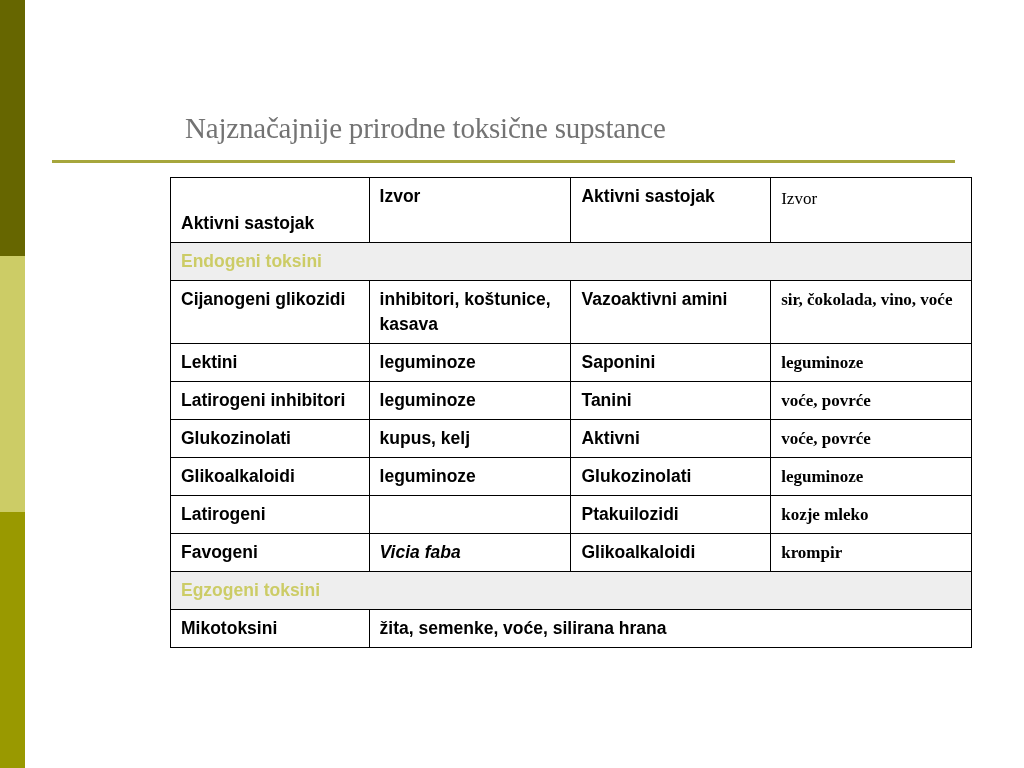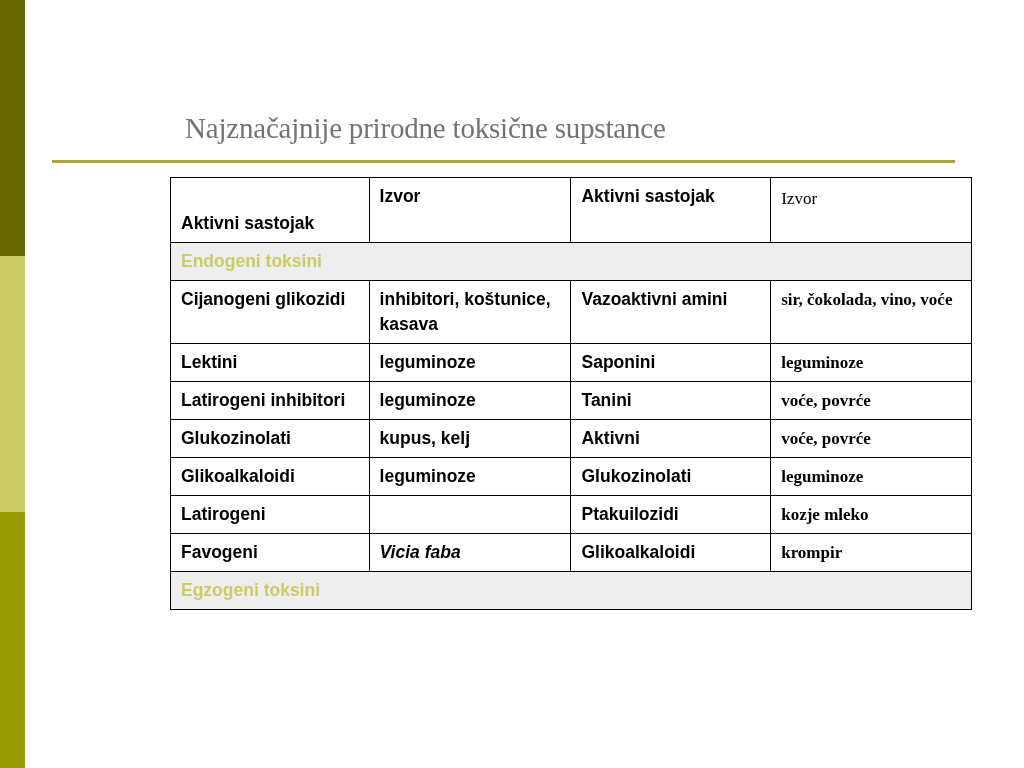--- a/index.html
+++ b/index.html
@@ -83,14 +83,18 @@
   </tr>
   <tr>
     <td>Favogeni</td>
     <td class="italic">Vicia faba</td>
     <td>Glikoalkaloidi</td>
     <td class="serif">krompir</td>
   </tr>
   <tr class="section">
     <td colspan="4">Egzogeni toksini</td>
   </tr>
+  <tr>
+    <td>Mikotoksini</td>
+    <td colspan="3">žita, semenke, voće, silirana hrana</td>
+  </tr>
 </tbody>
   </table>
 
 </body></html>

